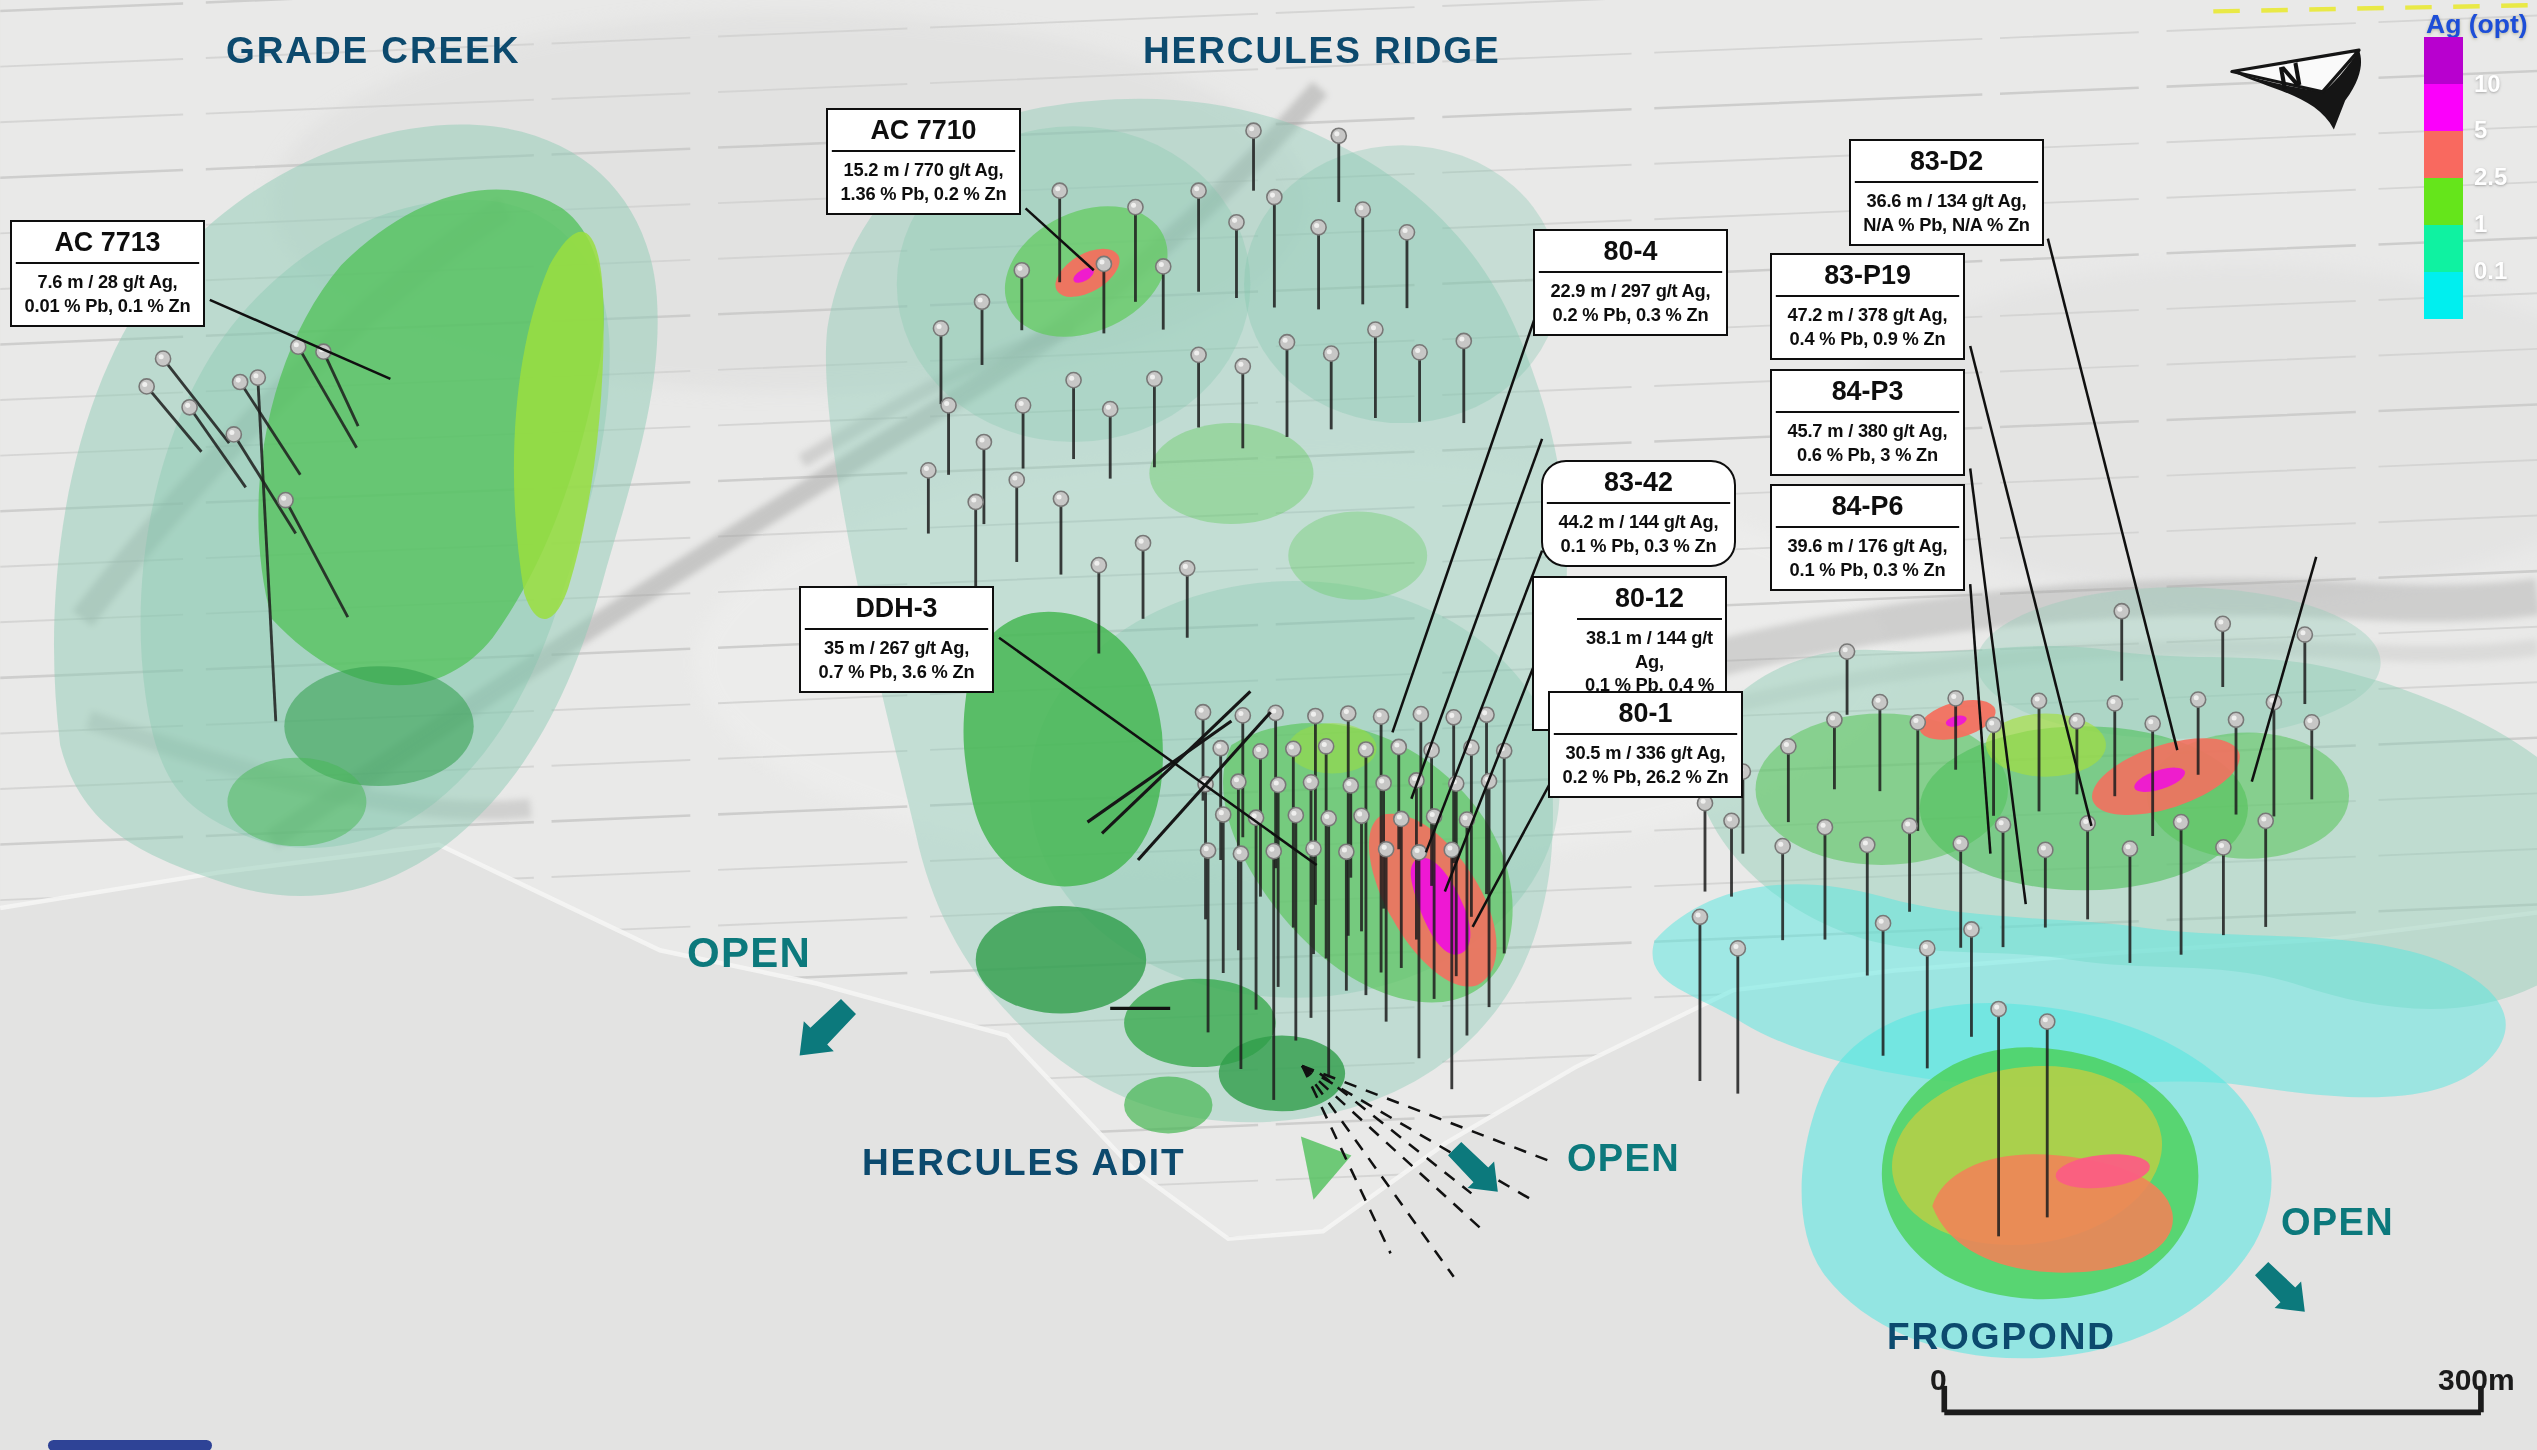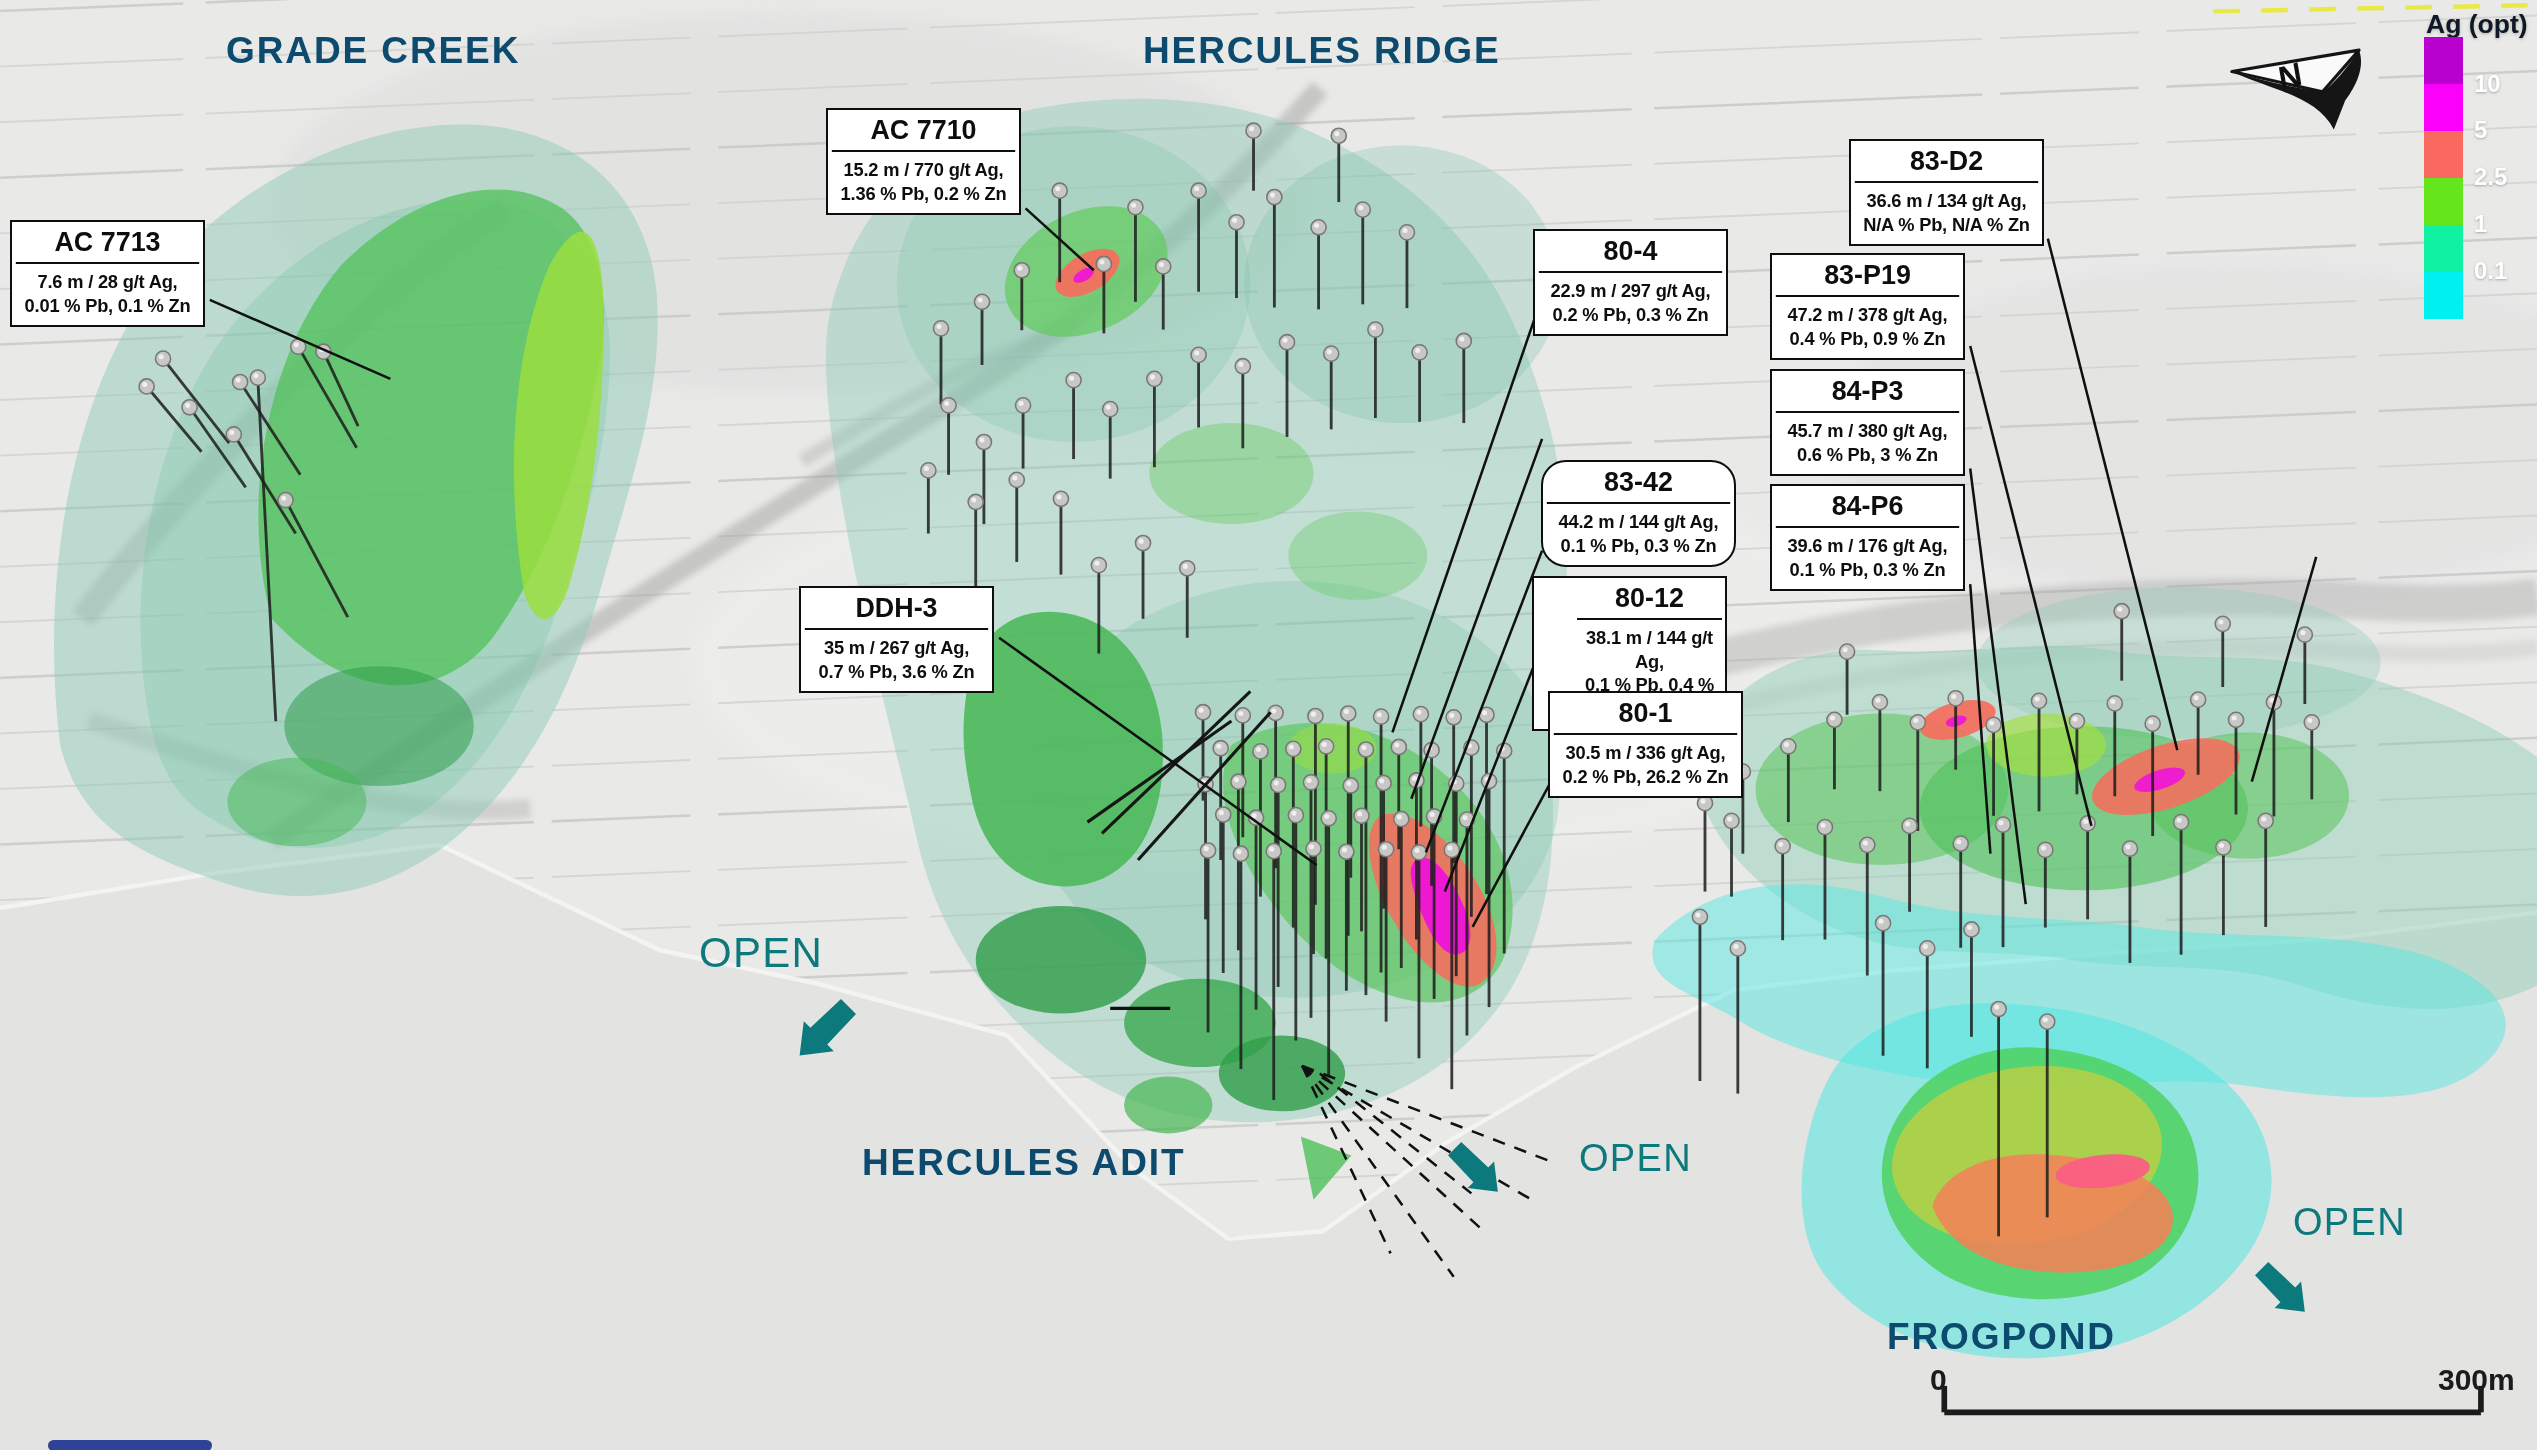--- a/index.html
+++ b/index.html
@@ -2,31 +2,31 @@
 <html style="font-size:10px"><head>
 <meta charset="utf-8">
 <style>
   html,body{margin:0;padding:0;background:#9a9a9a;}
   .stage{position:relative;width:2538px;height:1451px;overflow:hidden;
          background:#e3e3e2;font-family:"Liberation Sans",sans-serif;}
   .stage *{box-sizing:border-box;}
   svg.art{position:absolute;left:0;top:0;}
   .area-label{position:absolute;color:#0c4a6e;font-weight:bold;font-size:37px;
               letter-spacing:1.9px;white-space:nowrap;}
-  .open-label{position:absolute;color:#0c797c;font-weight:normal;font-size:42px;
-              letter-spacing:1.3px;white-space:nowrap;margin-left:12px;}
+  .open-label{position:absolute;color:#0c797c;font-weight:bold;font-size:42px;
+              letter-spacing:1.3px;white-space:nowrap;}
   .open-arrow{position:absolute;}
   .callout{position:absolute;width:195px;background:#ffffff;border:2.5px solid #0e0e0e;
            text-align:center;color:#0e0e0e;}
   .callout .t{font-size:28px;font-weight:bold;padding:4.4px 1.3px 3.2px;border-bottom:2.5px solid #0e0e0e;
               letter-spacing:0px;transform:scaleX(.96);}
   .callout .b{font-size:18.3px;font-weight:bold;line-height:1.3;padding:6.3px 1.3px 7.6px;
               letter-spacing:-0.2px;}
   .legend{position:absolute;left:2411px;top:3.8px;width:126px;height:341px;}
-  .legend .ttl{position:absolute;left:15px;top:5px;font-size:26.5px;font-weight:bold;color:#0f172a;
+  .legend .ttl{position:absolute;left:15px;top:5px;font-size:26.5px;font-weight:bold;color:#1d4ed8;
                text-shadow:0 1.3px 3.2px rgba(130,130,90,.55);white-space:nowrap;text-align:center;}
   .legend .bar{position:absolute;left:12.6px;top:33px;width:39px;}
   .legend .sw{width:39px;height:47px;}
   .legend .tick{position:absolute;left:63px;font-size:24px;font-weight:bold;color:#ffffff;
                 text-shadow:0 1.3px 2.5px rgba(120,120,120,.6);}
   .scale-num{position:absolute;font-size:30px;font-weight:bold;color:#1b1b1b;}
   .blue-bar{position:absolute;left:48px;top:1440px;width:164px;height:11.4px;background:#2e4396;border-radius:5.7px;}
   .north{position:absolute;left:2228px;top:30px;}
 </style>
 </head>

